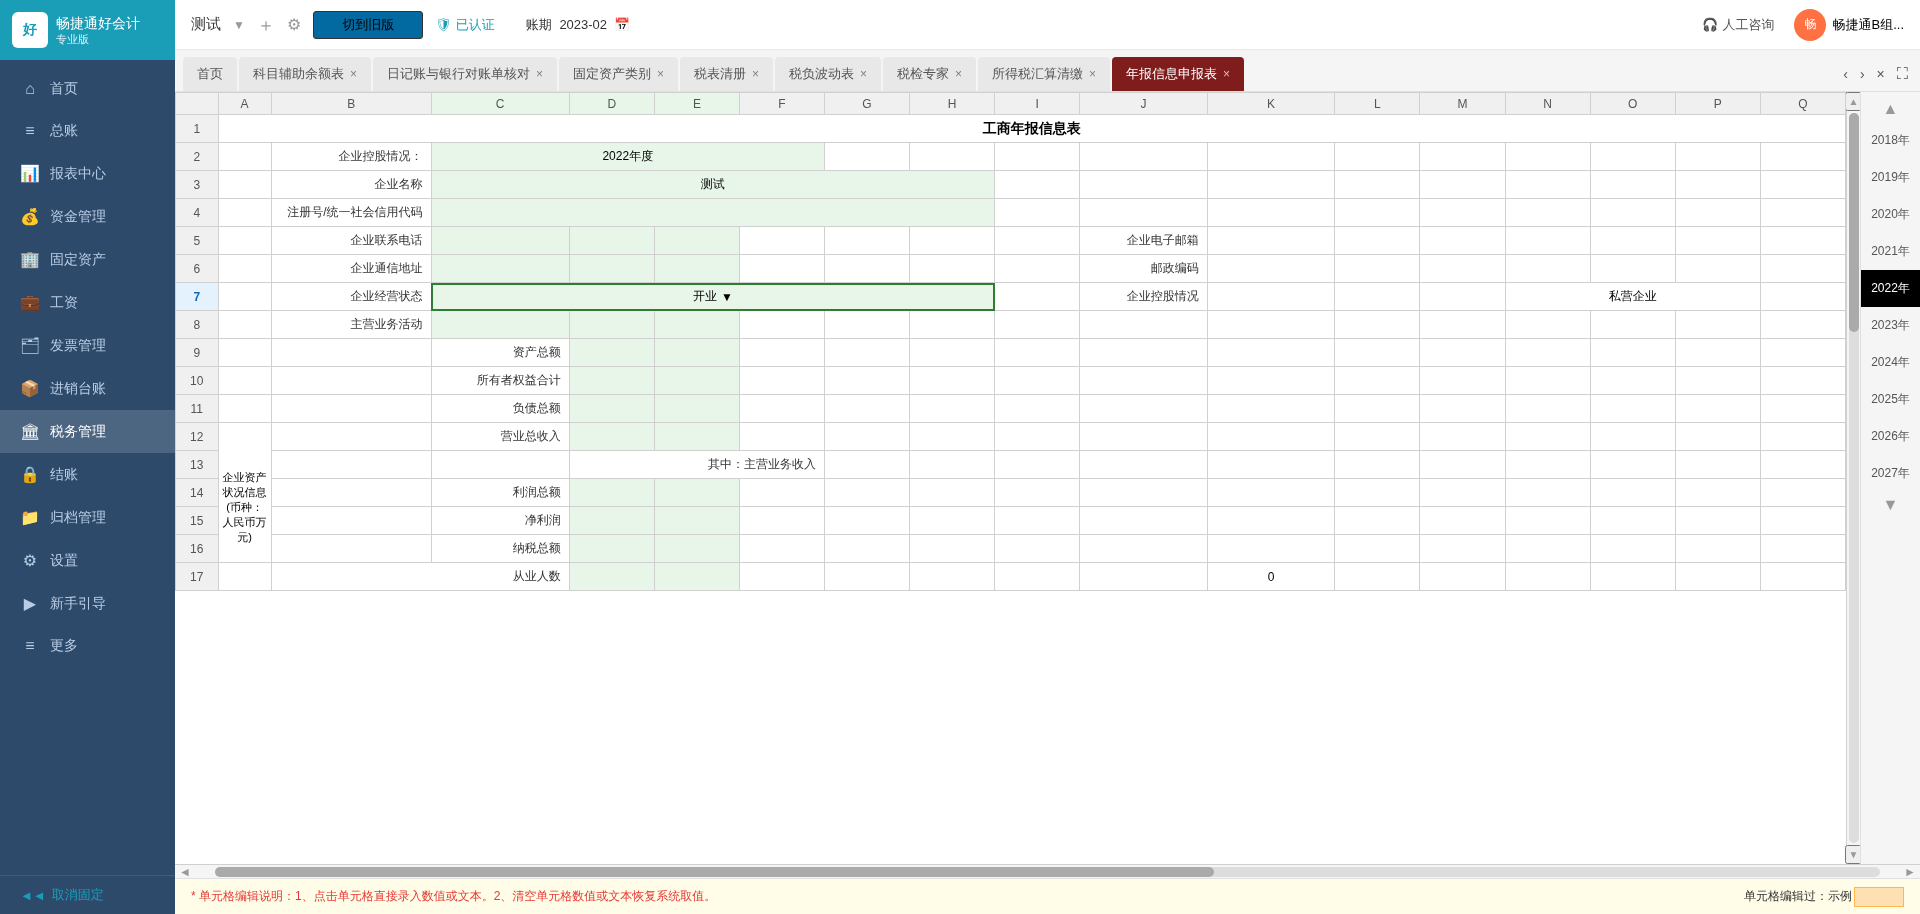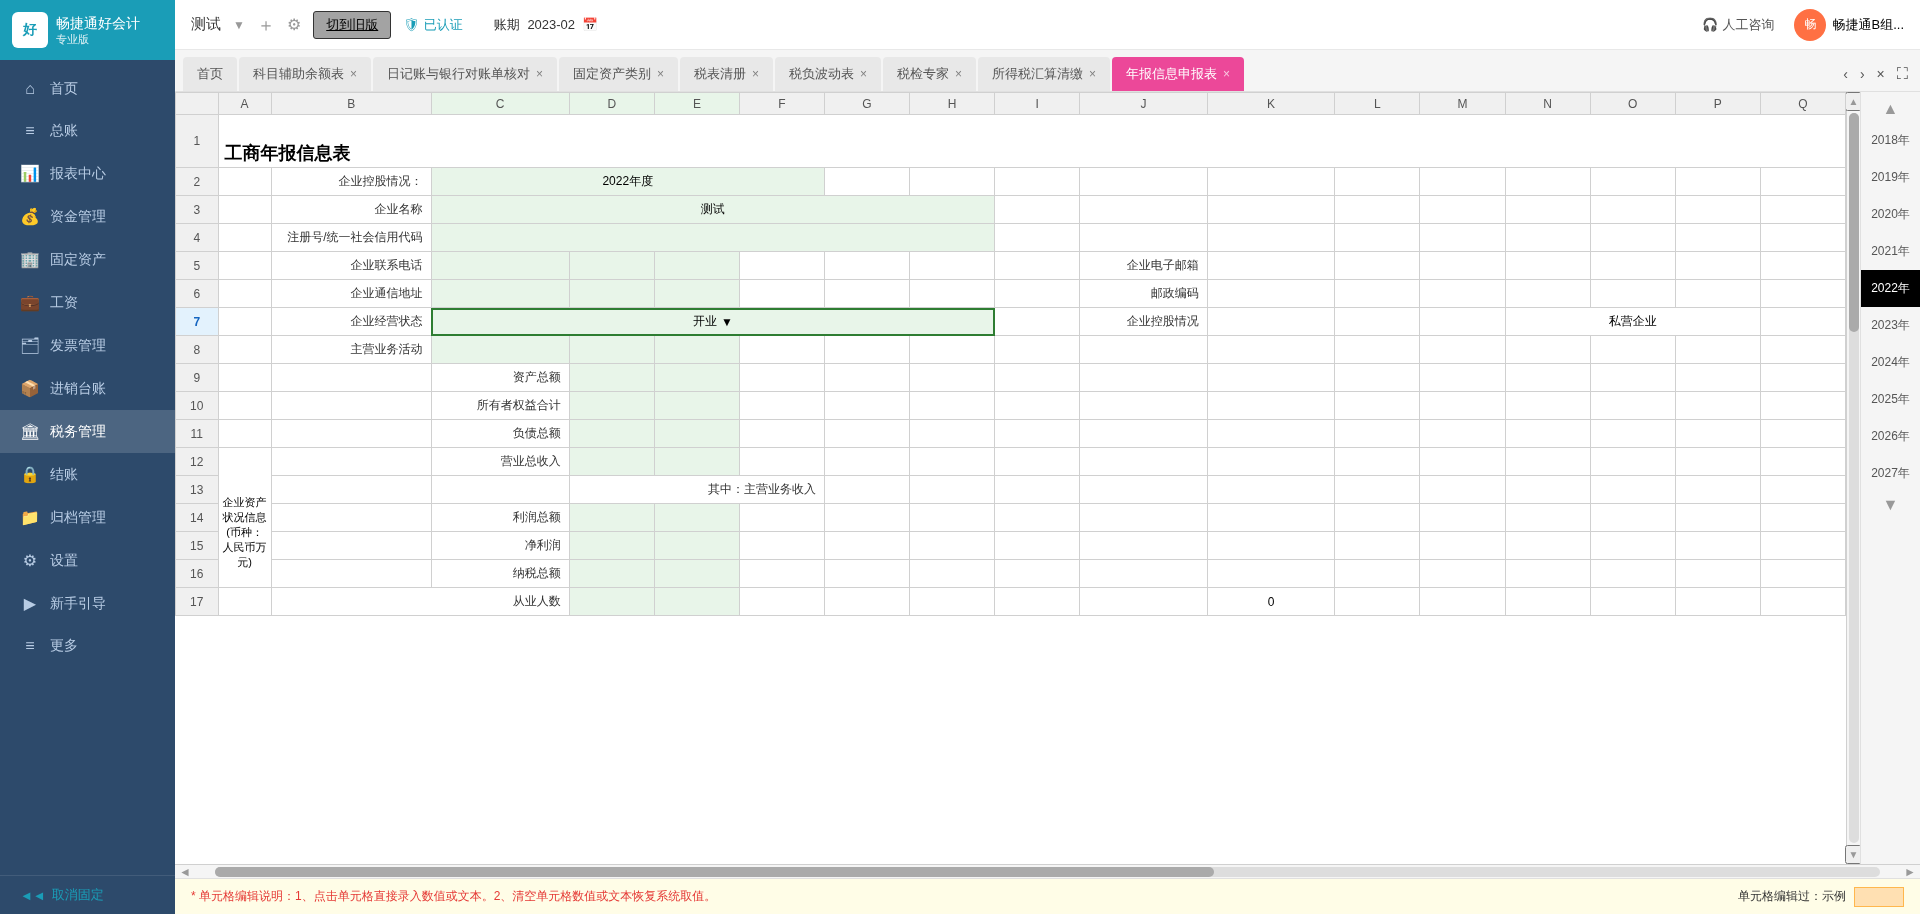--- a/index.html
+++ b/index.html
@@ -77,26 +77,25 @@
       padding: 0 16px;
       border-bottom: 1px solid #e8e8e8;
       gap: 12px;
     }
     .topbar-title { font-size: 15px; color: #333; }
     .topbar-arrow { color: #999; font-size: 12px; cursor: pointer; }
     .topbar-add { color: #999; font-size: 18px; cursor: pointer; }
     .topbar-settings { color: #999; font-size: 16px; cursor: pointer; }
     .topbar-switch-btn {
       border: 1px solid #333;
-      background: #a3a3a3;
-      padding: 4px 12px;
+      background: #0369a1;
+      padding: 4px 28px;
       border-radius: 3px;
       cursor: pointer;
       font-size: 13px;
-      text-decoration: underline;
     }
     .topbar-verified {
       display: flex; align-items: center; gap: 4px;
       color: #1a9db7; font-size: 13px;
     }
     .topbar-period { font-size: 13px; color: #333; margin-left: 19px; }
     .topbar-right {
       margin-left: auto;
       display: flex;
       align-items: center;
@@ -123,21 +122,21 @@
       cursor: pointer;
       white-space: nowrap;
       border-radius: 4px 4px 0 0;
       color: #555;
       display: flex;
       align-items: center;
       gap: 6px;
       background: #e8e8e8;
     }
     .tab.active {
-      background: #ec4899;
+      background: #7f1d1d;
       color: white;
     }
     .tab-close { font-size: 12px; opacity: 0.7; }
     .tabs-nav-btns {
       margin-left: auto;
       display: flex;
       align-items: center;
       gap: 4px;
       padding-bottom: 4px;
     }
@@ -244,21 +243,21 @@
       left: 0;
       z-index: 3;
       width: 35px;
     }
     .cell {
       padding: 2px 6px;
       text-align: center;
       white-space: nowrap;
       overflow: hidden;
     }
-    .cell-title { text-align: left; font-size: 18px; font-weight: bold; margin-top: 24px; }
+    .cell-title { text-align: center; font-size: 14px; font-weight: bold; }
     .cell-label { color: #333; text-align: right; padding-right: 8px; }
     .cell-dropdown {
       display: flex; align-items: center; justify-content: center;
       gap: 4px; width: 100%; height: 100%;
     }
 
     
     .year-panel {
       width: 60px;
       background: #f5f5f5;
@@ -328,21 +327,21 @@
       padding: 0 16px;
       font-size: 12px;
       color: #e53935;
       gap: 8px;
     }
     .footer-right {
       margin-left: auto;
       color: #333;
       display: flex;
       align-items: center;
-      gap: 8px;
+      gap: 2px;
     }
     .cell-example {
       width: 50px; height: 20px;
       background: #ffe0b2;
       border: 1px solid #ffb74d;
     }
 
     
     .v-scrollbar-area {
       width: 14px;

